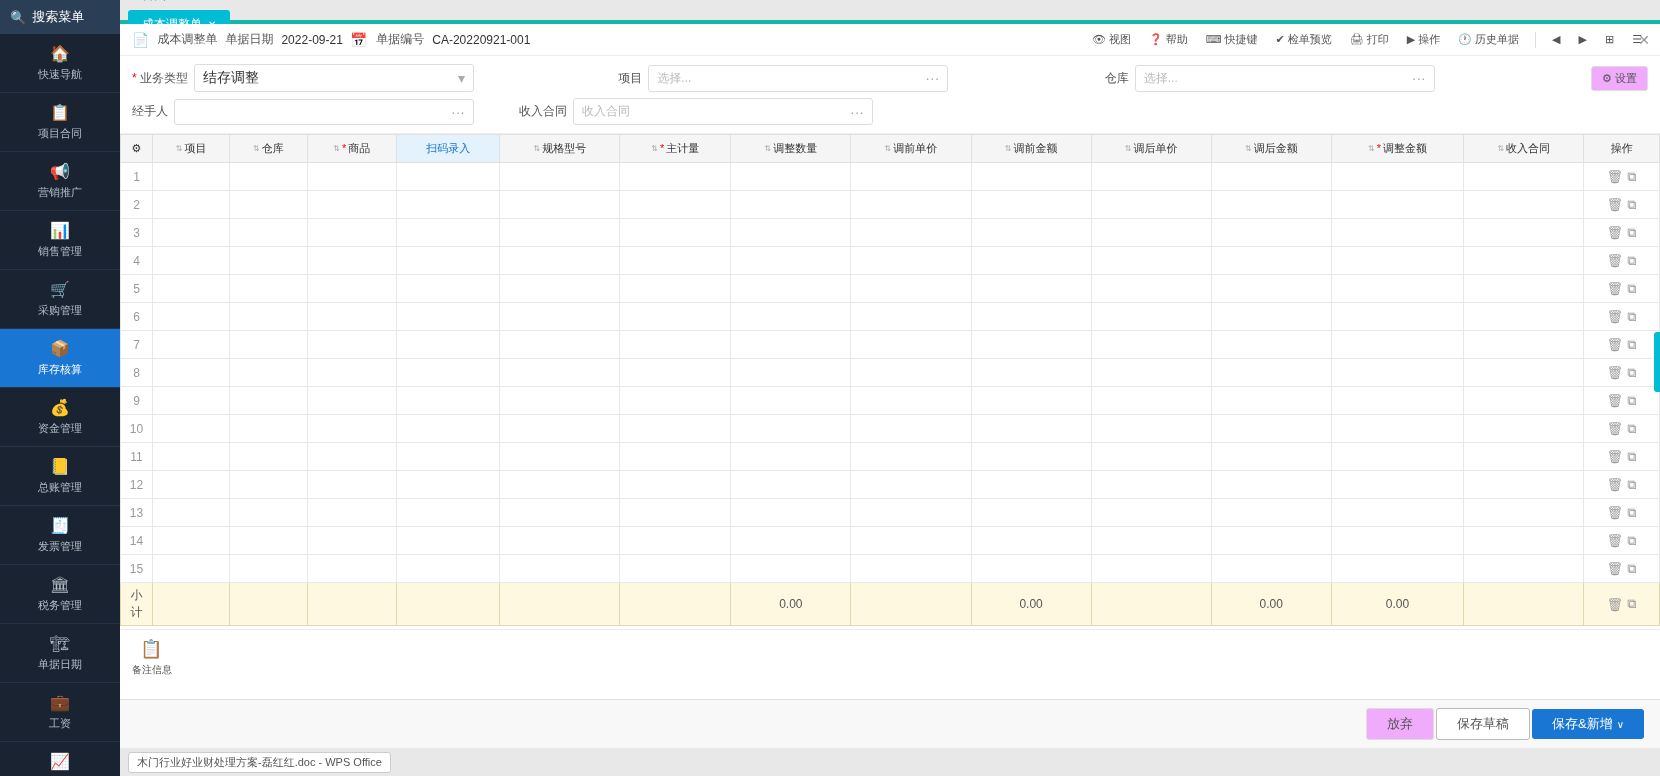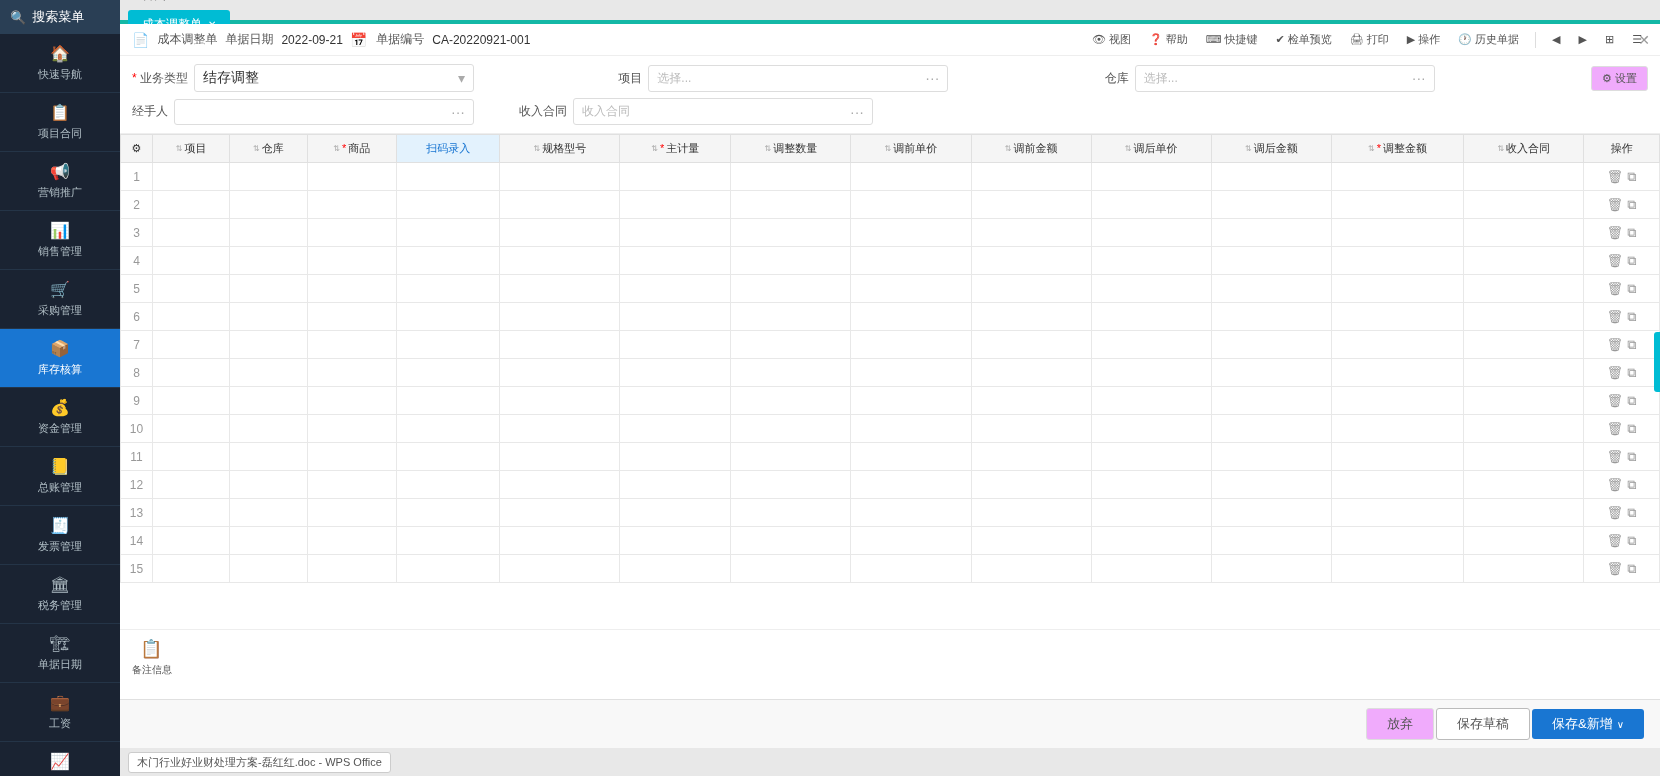--- a/index.html
+++ b/index.html
@@ -902,20 +902,42 @@
       <td></td>
       <td></td>
       <td></td>
       <td>
         <div class="action-cell">
           <span class="action-icon">🗑</span>
           <span class="action-icon">⧉</span>
         </div>
       </td>
     </tr>
+            <tr class="subtotal-row">
+    <td class="subtotal-label">小计</td>
+    <td></td>
+    <td></td>
+    <td></td>
+    <td></td>
+    <td></td>
+    <td></td>
+    <td>0.00</td>
+    <td></td>
+    <td>0.00</td>
+    <td></td>
+    <td>0.00</td>
+    <td>0.00</td>
+    <td></td>
+    <td>
+      <div class="action-cell">
+        <span class="action-icon">🗑</span>
+        <span class="action-icon">⧉</span>
+      </div>
+    </td>
+  </tr>
           </tbody>
       </table>
     </div>
 
     <div class="notes-area">
       <div class="notes-icon-area">
         <span class="notes-icon">📋</span>
         <span class="notes-icon-label">备注信息</span>
       </div>
     </div>

